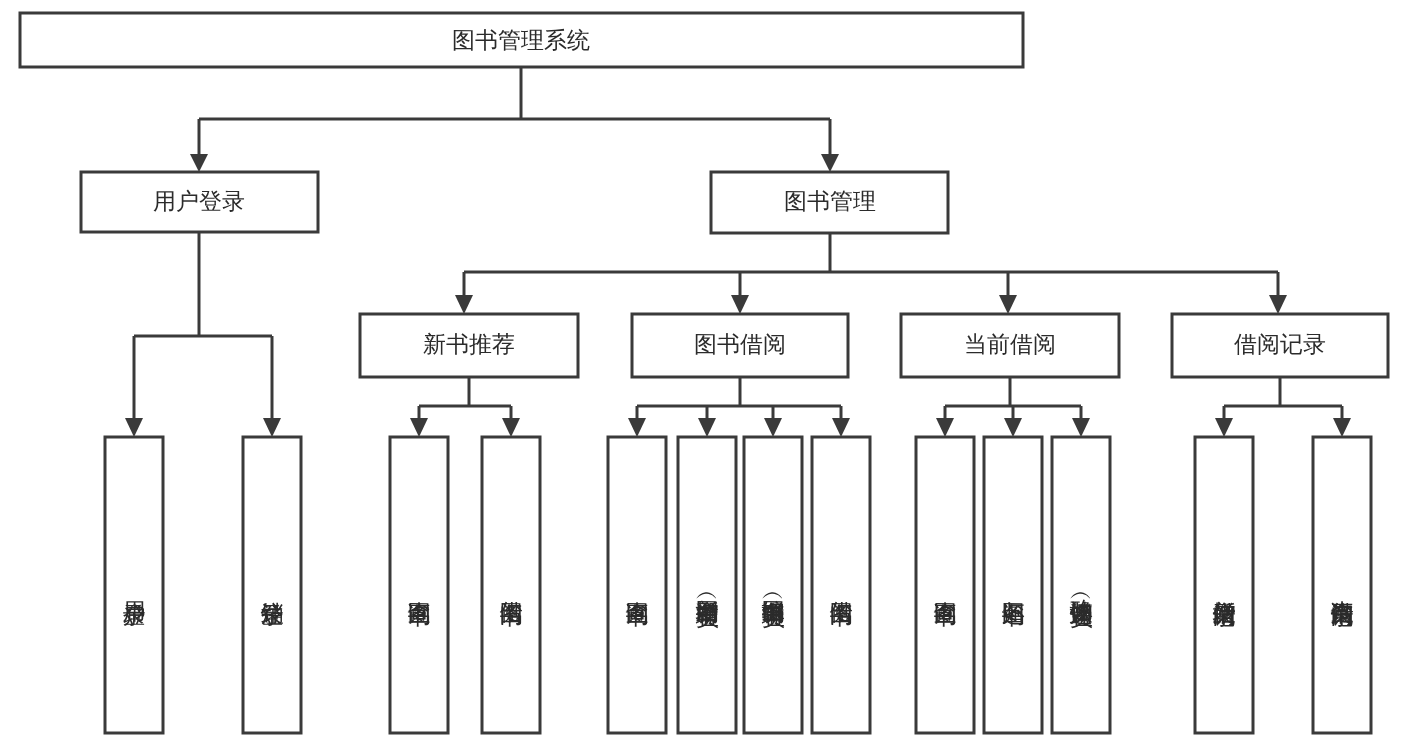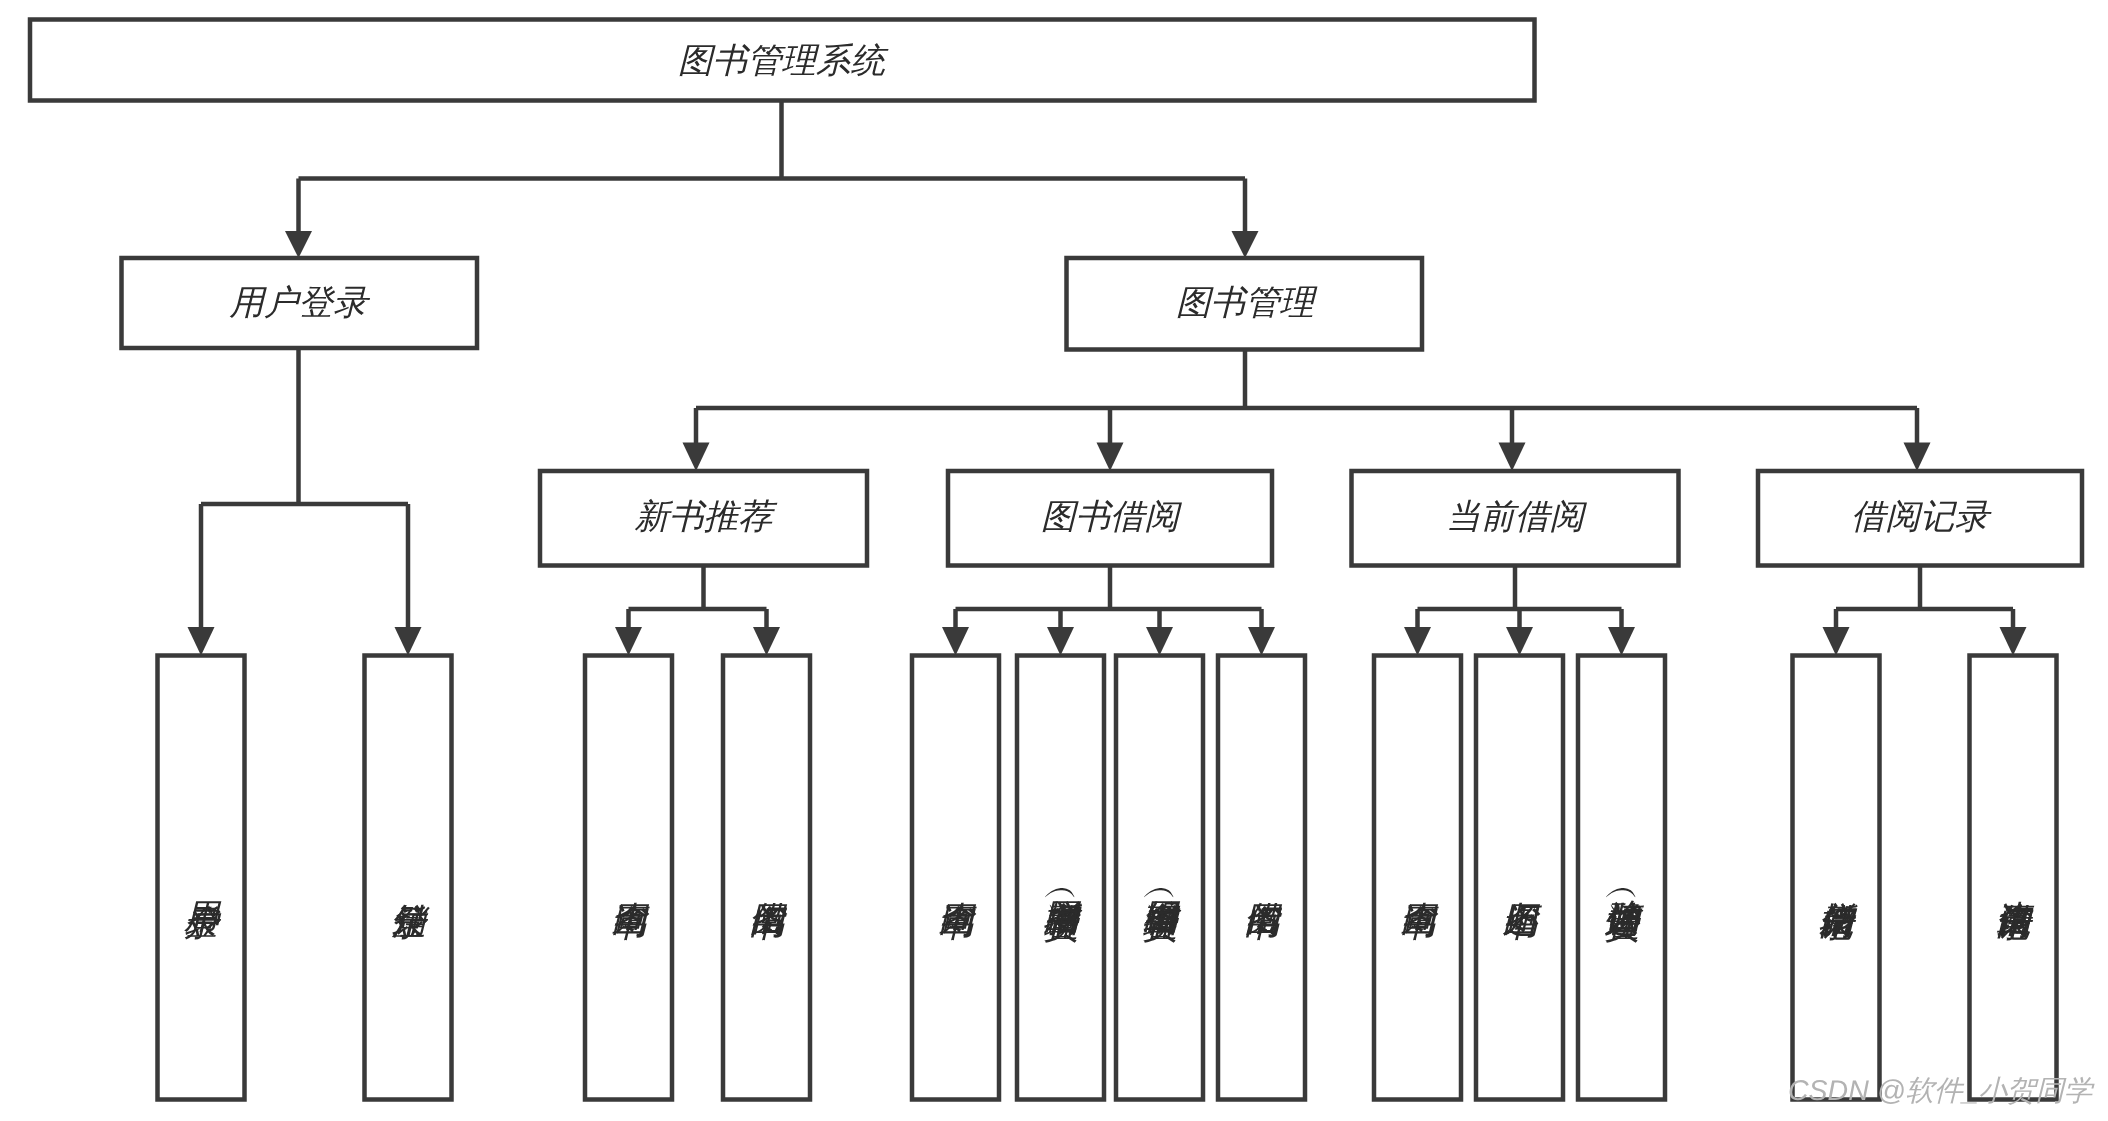--- a/index.html
+++ b/index.html
@@ -11,21 +11,20 @@
     width: 1405px;
     height: 747px;
     font-family: "Liberation Sans", "DejaVu Sans", sans-serif;
     overflow: hidden;
   }
   #diagram-root {
     position: relative;
     width: 1405px;
     height: 747px;
     background: #ffffff;
-    font-style: italic;
   }
   svg.flow {
     position: absolute;
     top: 0; left: 0;
     width: 1405px;
     height: 747px;
   }
   .node-box {
     fill: #ffffff;
     stroke: #3a3a3a;
@@ -228,15 +227,14 @@
     <div class="node-label-v" style="height:100%;align-items:flex-start;">确认归还（管理员）</div>
   </div>
 
   <div class="vnode-wrap" style="left:1195px; top:437px; width:58px; height:296px;">
     <div class="node-label-v" style="height:100%;align-items:center;">新增借阅记录</div>
   </div>
   <div class="vnode-wrap" style="left:1313px; top:437px; width:58px; height:296px;">
     <div class="node-label-v" style="height:100%;align-items:center;">查询借阅记录</div>
   </div>
 
-  <div class="watermark" style="left:1192px; top:714px;">CSDN @软件_小贺同学</div>
 
 </div>
 
 </body></html>

